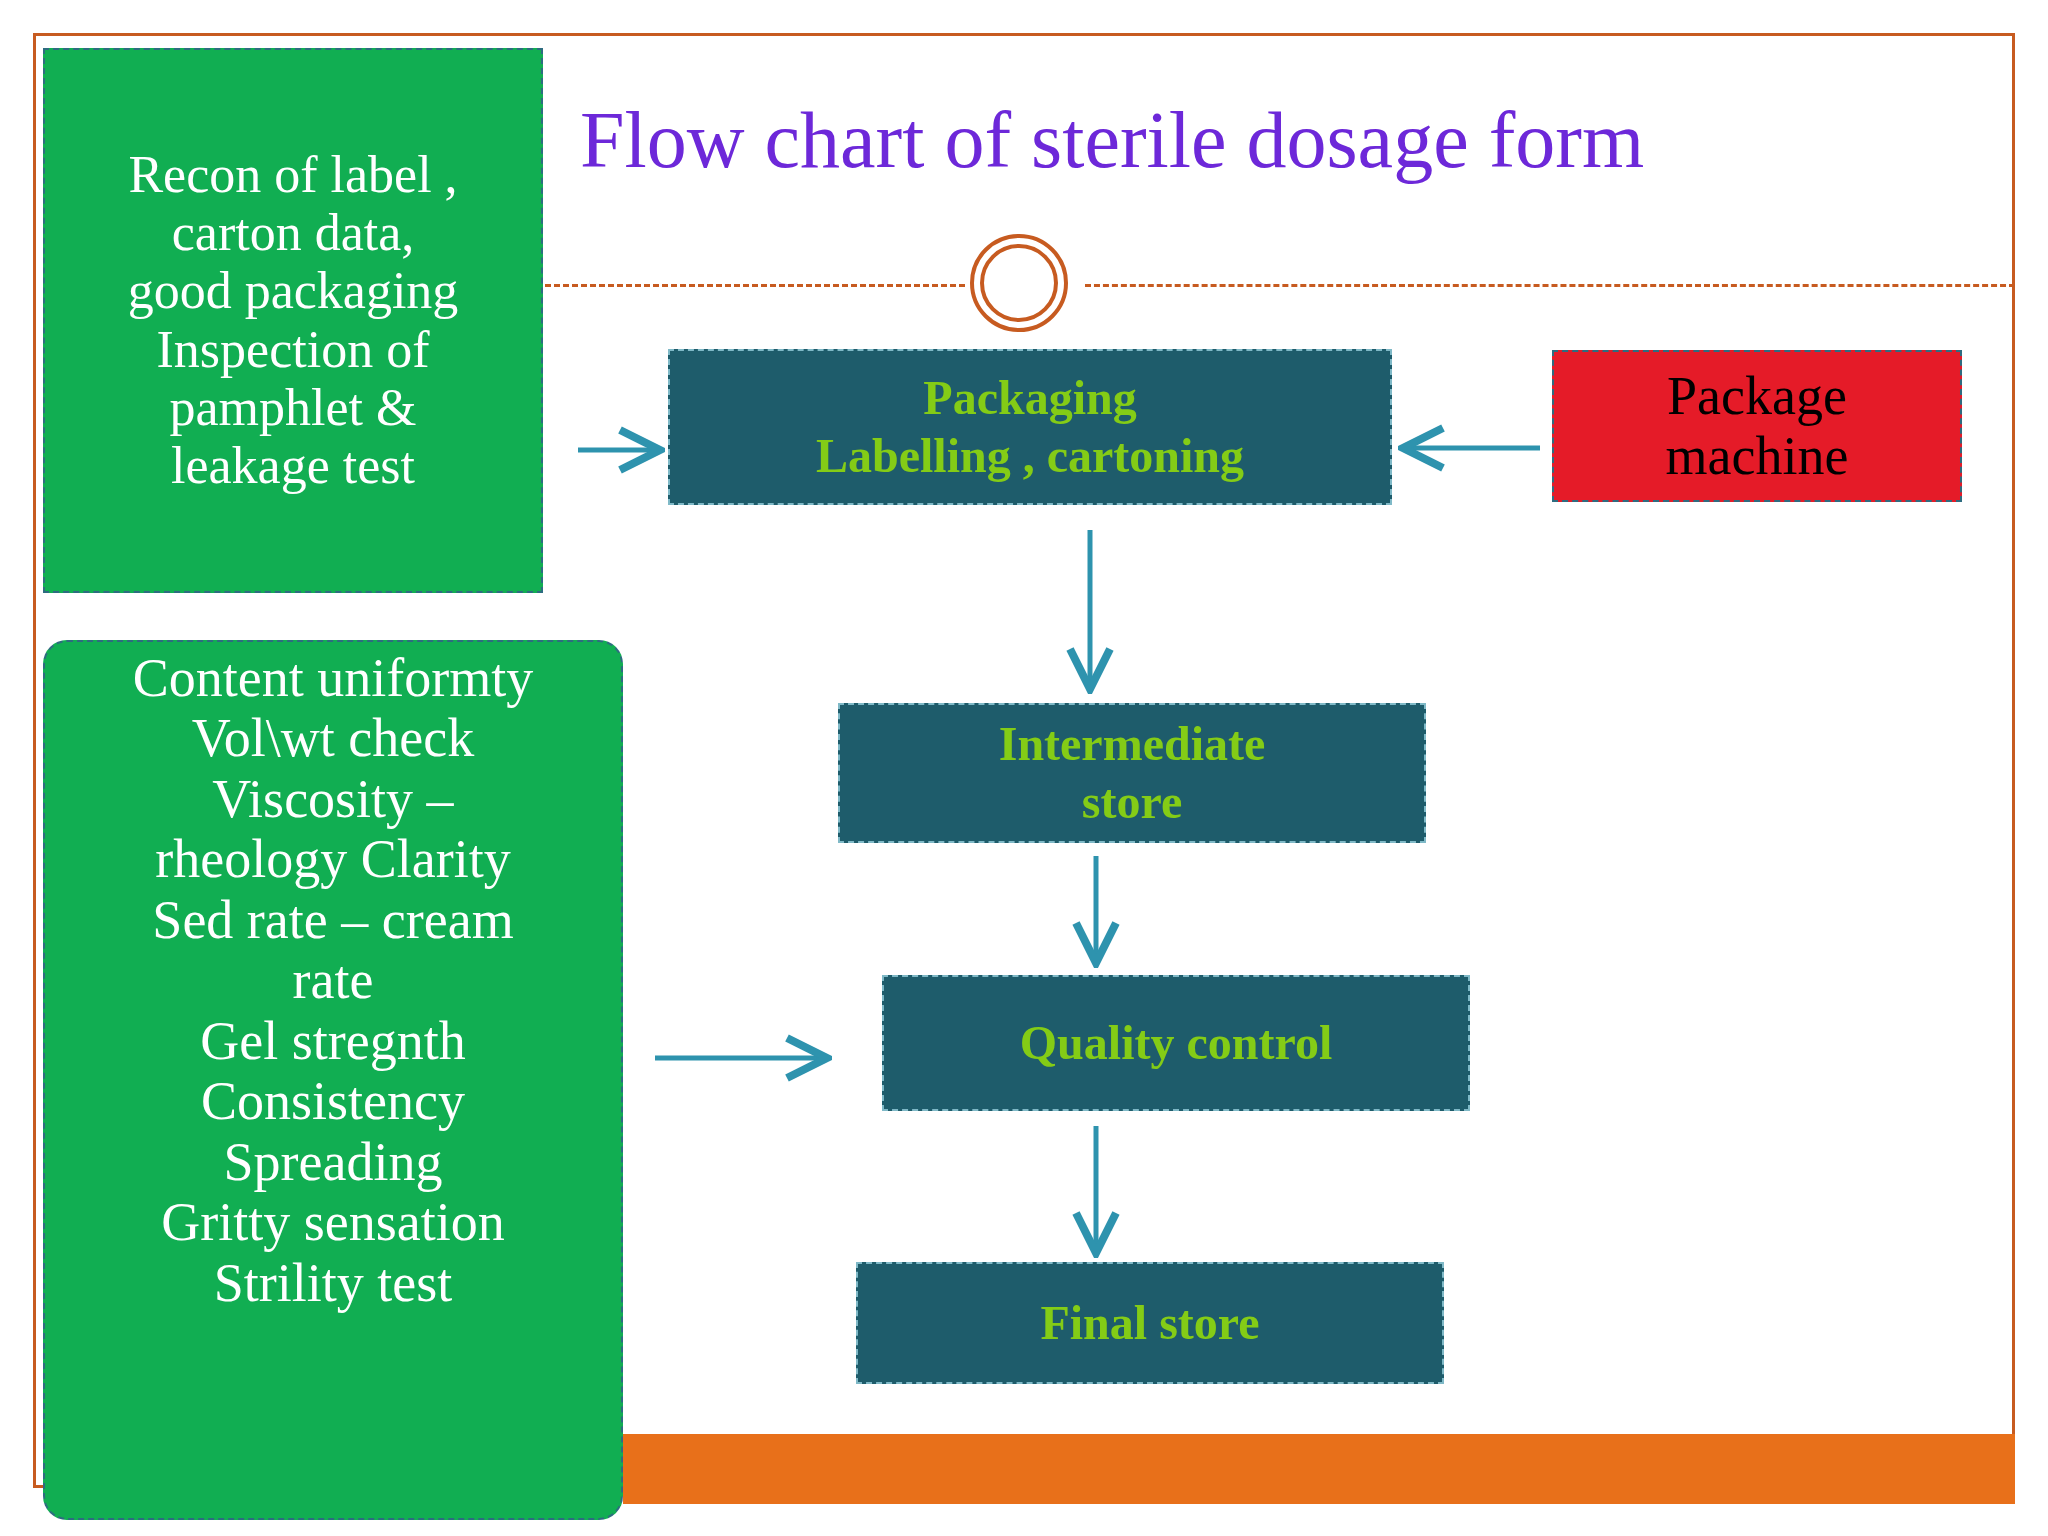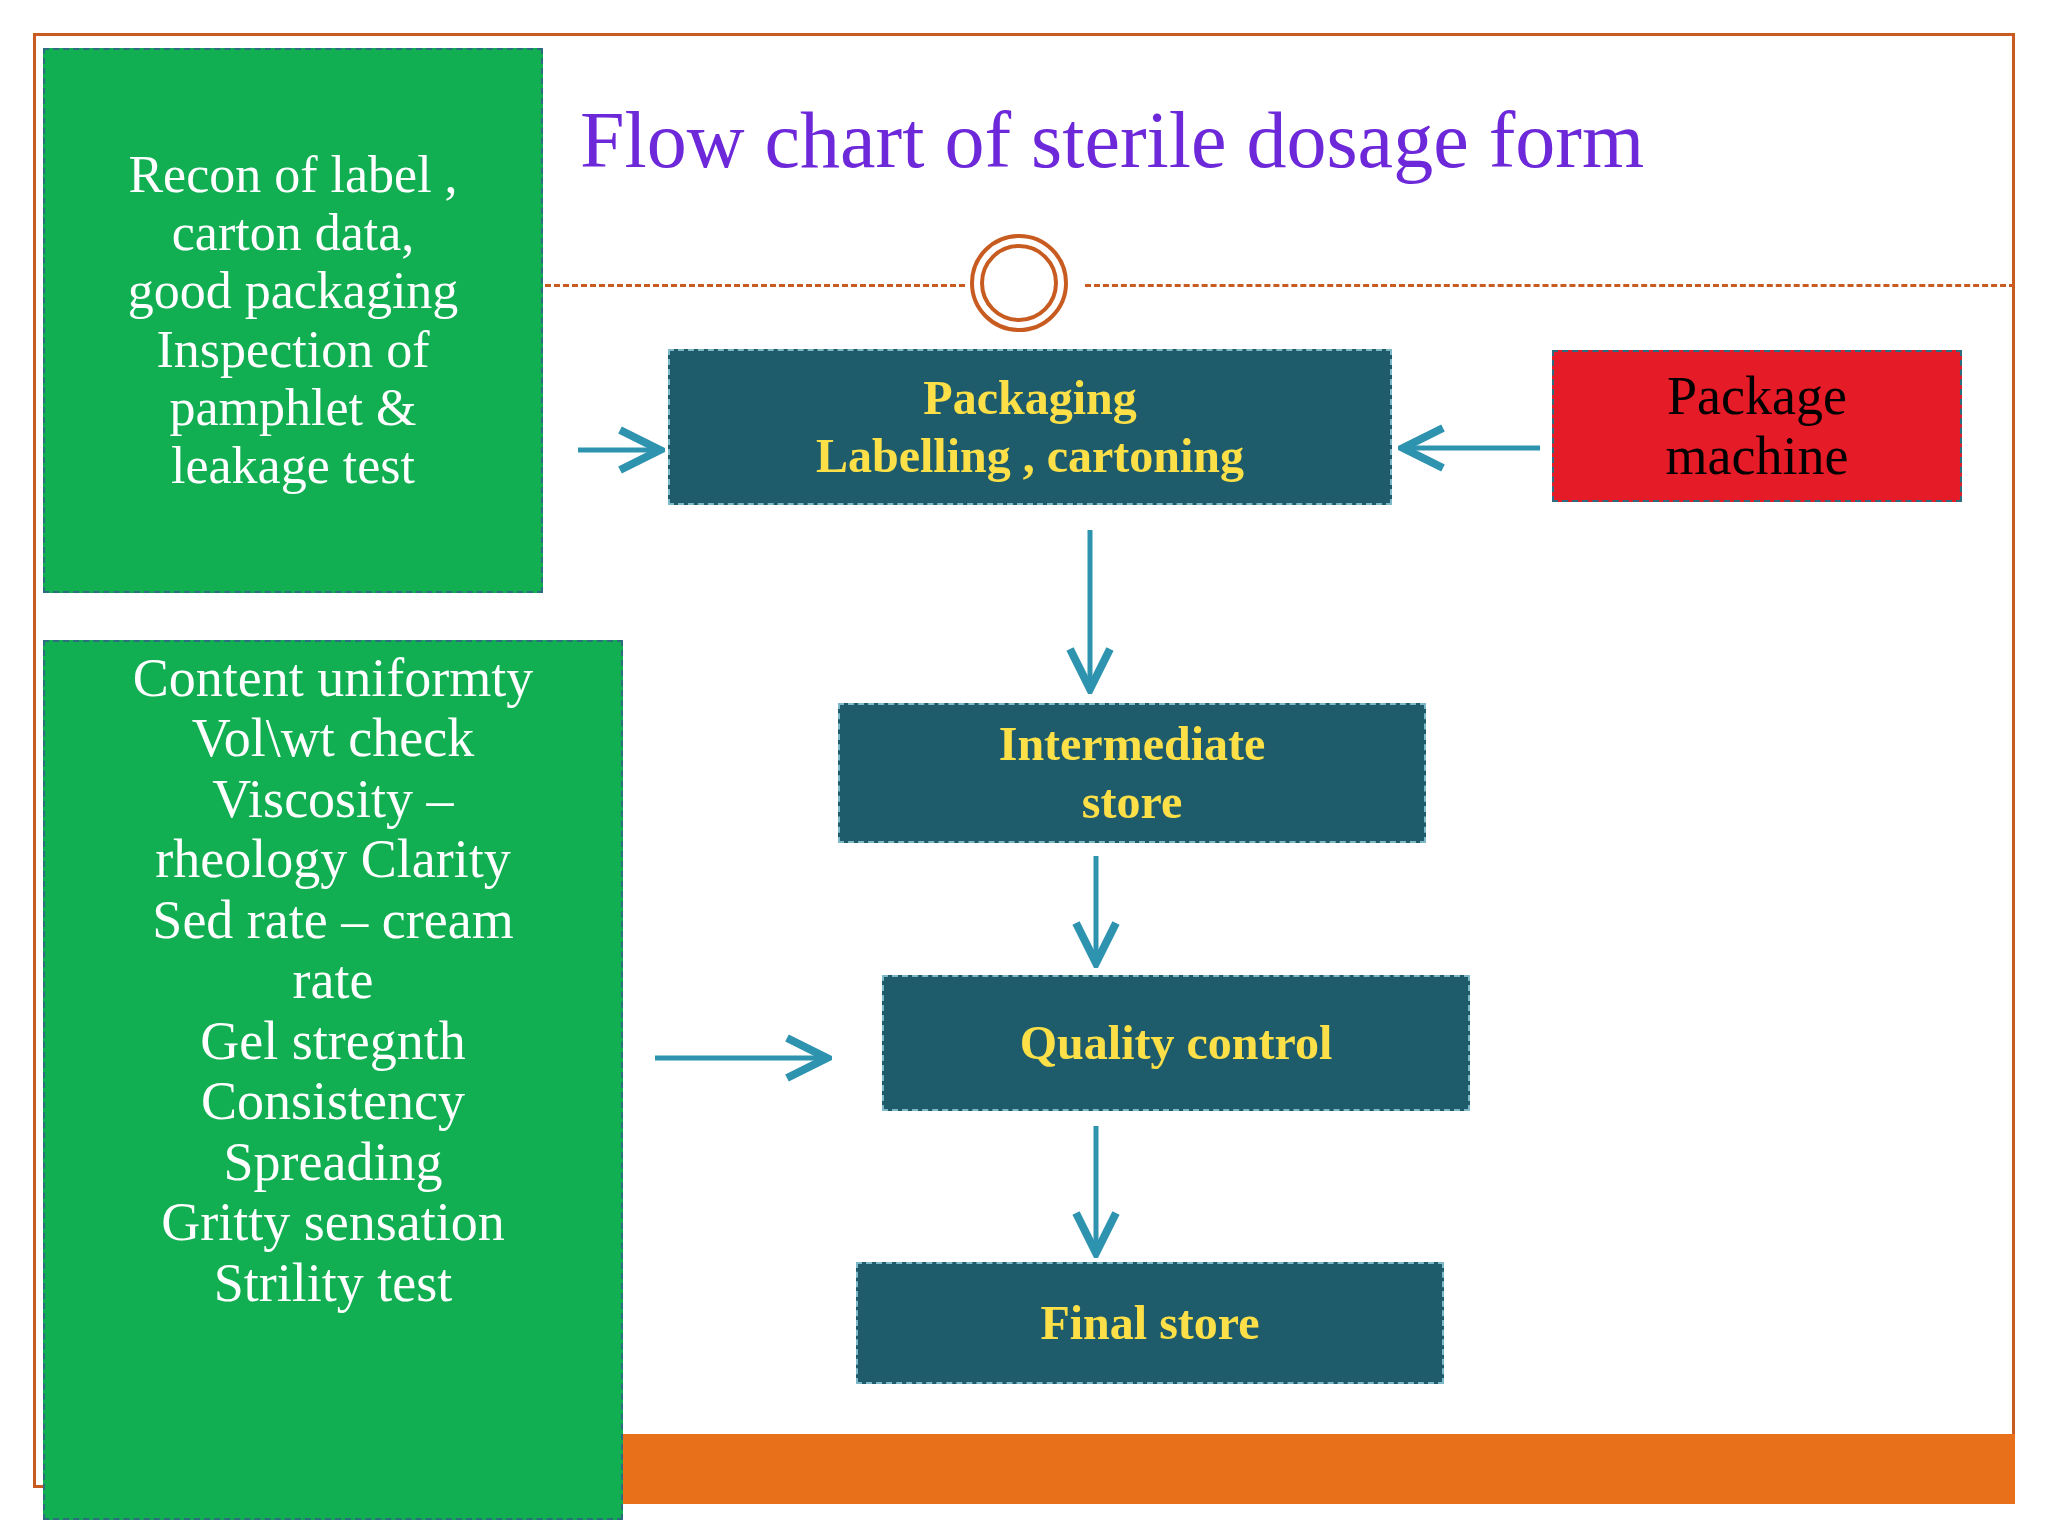--- a/index.html
+++ b/index.html
@@ -106,30 +106,31 @@
     line-height: 1.12;
   }
   #green-bottom {
     left: 43px;
     top: 640px;
     width: 580px;
     height: 880px;
     font-size: 54px;
     line-height: 1.12;
     align-items: flex-start;
+    border-radius: 24px;
   }
   #green-bottom .txt { padding-top: 6px; }
 
   
   .tealbox {
     position: absolute;
     background: #1E5C6B;
     border: 2px dashed #7FB9C7;
     box-sizing: border-box;
-    color: #fde047;
+    color: #84cc16;
     font-weight: bold;
     text-align: center;
     display: flex;
     align-items: center;
     justify-content: center;
     font-size: 48px;
     line-height: 1.2;
   }
   .tealbox .txt { width: 100%; white-space: pre-line; }
 

